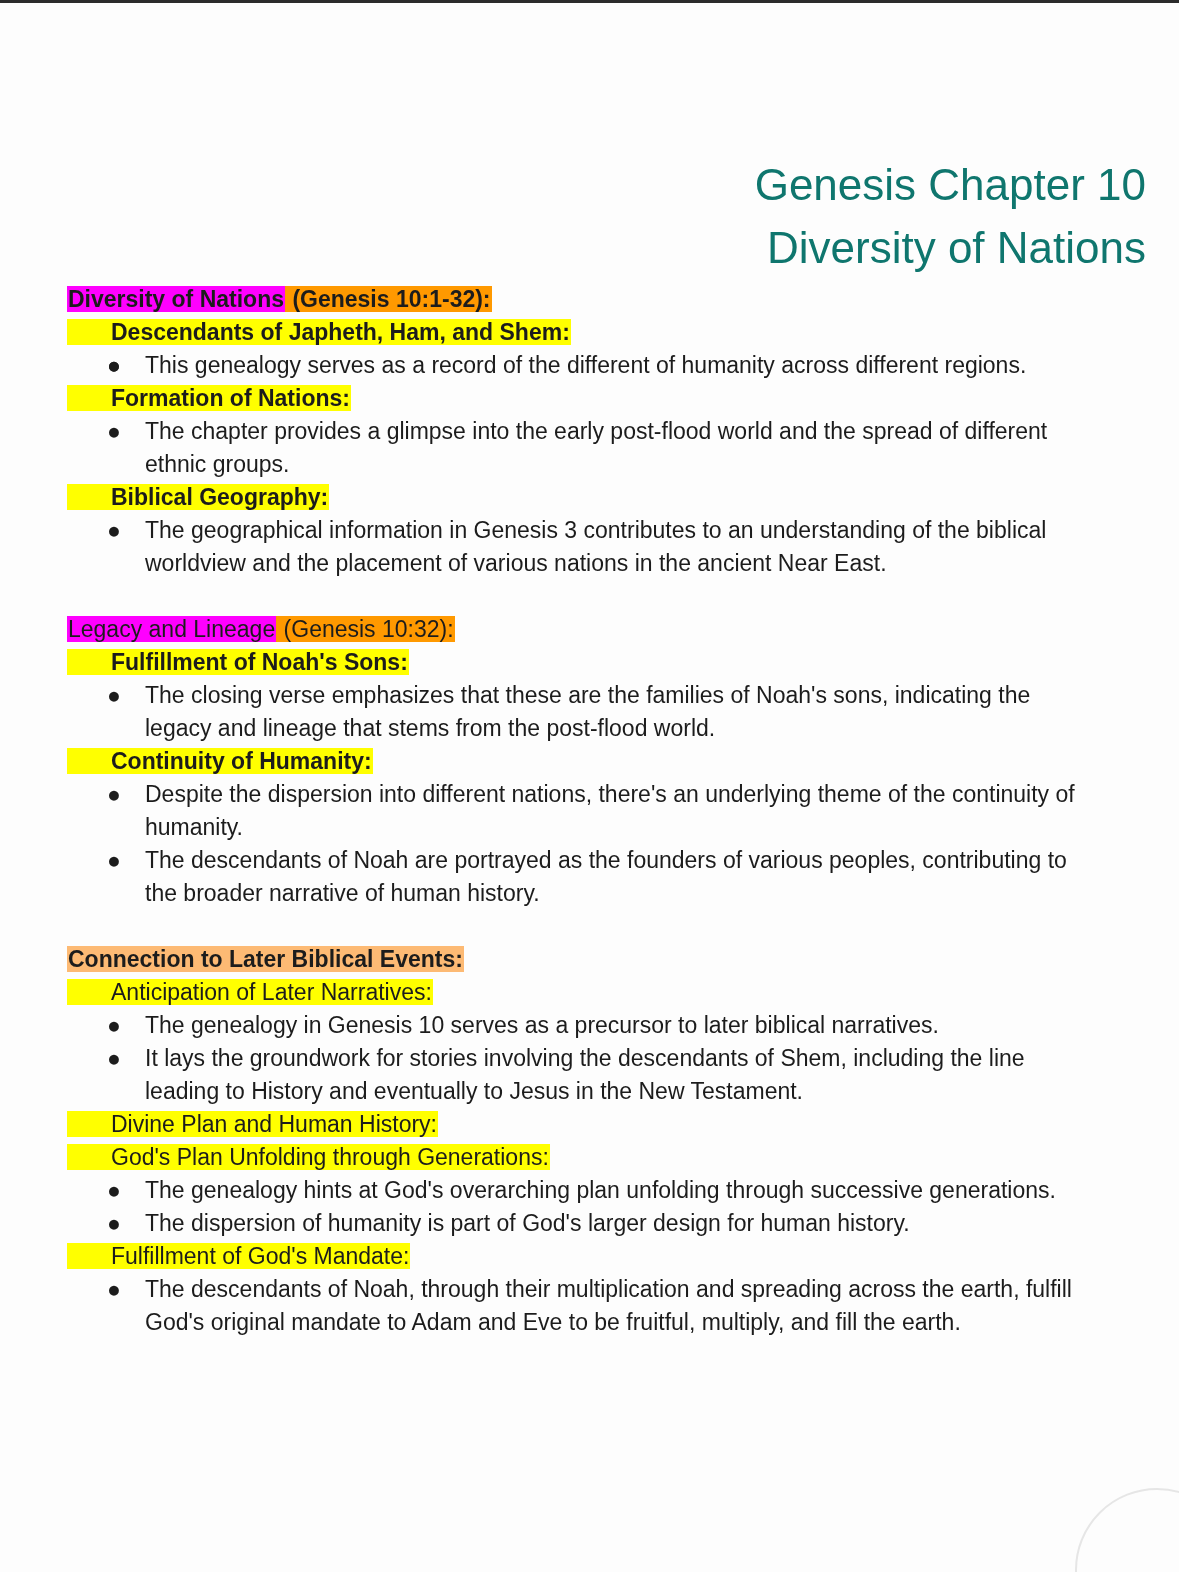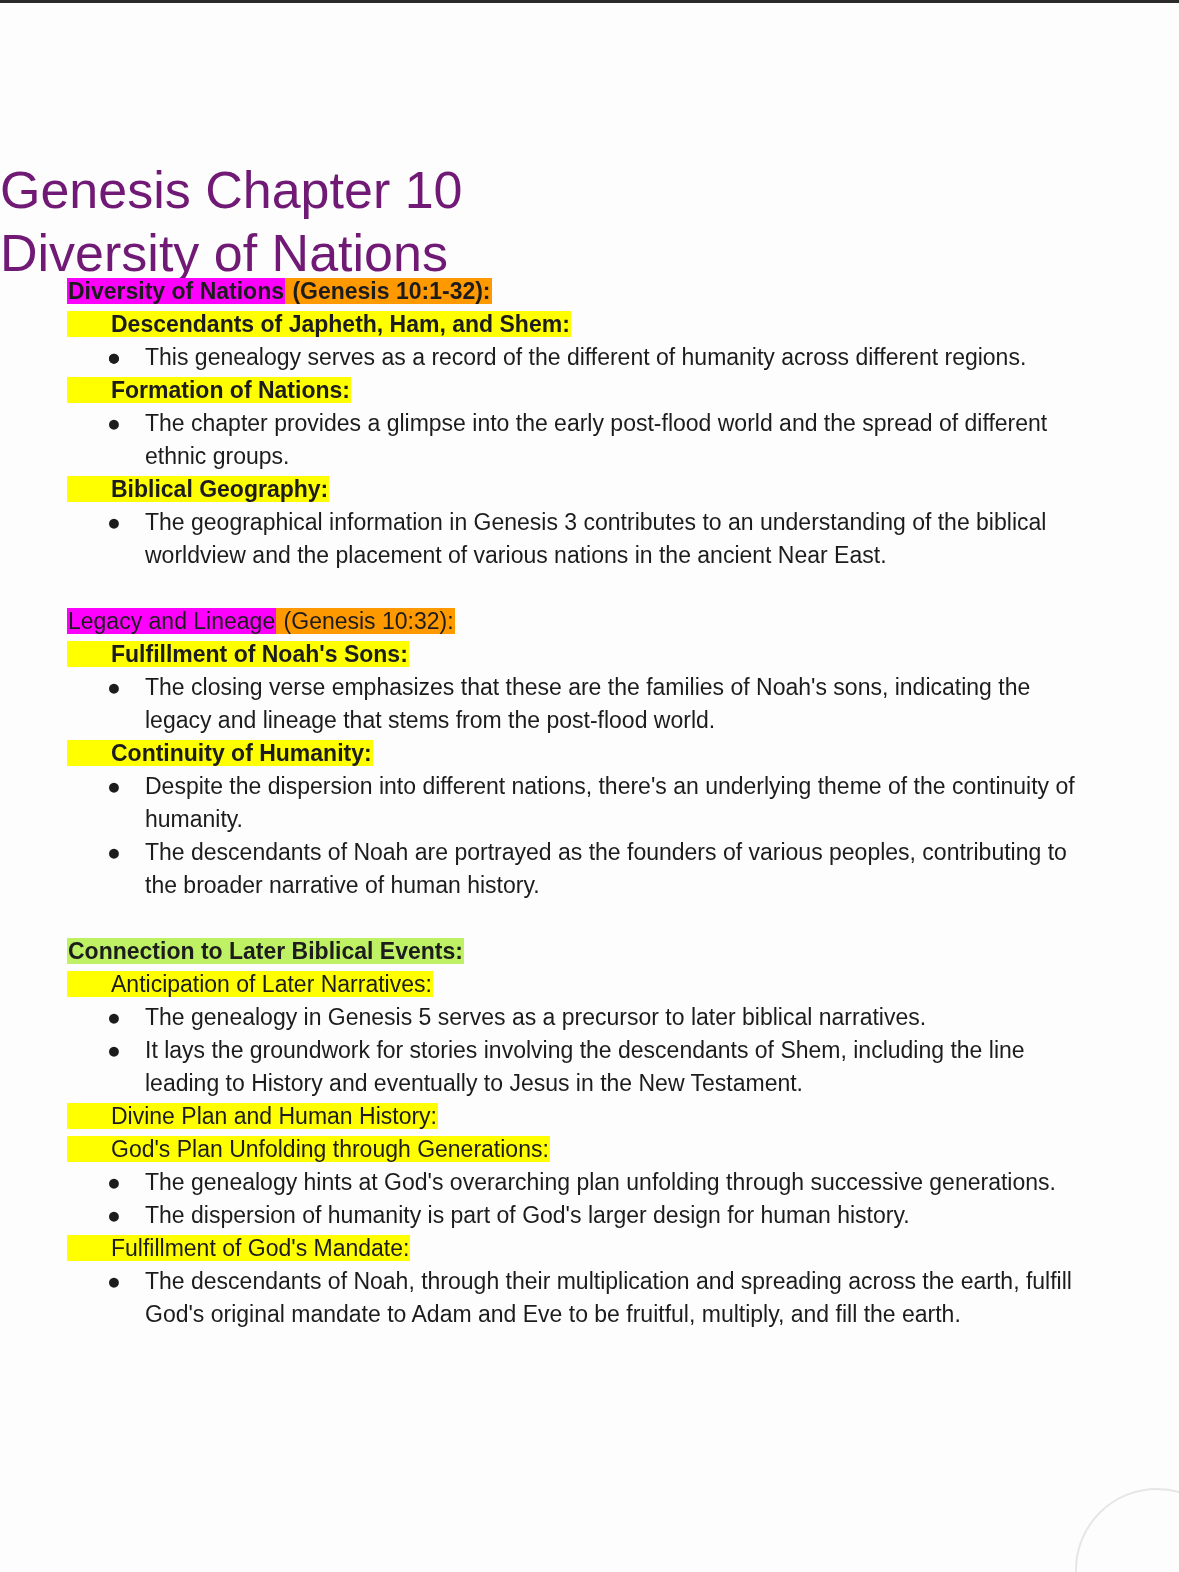--- a/index.html
+++ b/index.html
@@ -1,31 +1,31 @@
 <!DOCTYPE html>
 <html><head>
 <meta charset="utf-8">
 <style>
   html, body { margin:0; padding:0; }
   body {
     width:1179px; height:1572px; background:#fdfdfd; position:relative; overflow:hidden;
     font-family:"Liberation Sans", "DejaVu Sans", sans-serif; color:#1c1c1c;
   }
   .topbar { position:absolute; left:0; top:0; width:1179px; height:3px; background:#2b2b2b; }
-  .title { position:absolute; left:0; width:1146px; text-align:left; font-size:52px; color:#701a75; }
+  .title { position:absolute; left:0; width:1146px; text-align:right; font-size:44px; color:#0f766e; }
   .t1 { top:160px; }
   .t2 { top:223px; }
-  .content { position:absolute; left:67px; top:275px; width:1060px; }
+  .content { position:absolute; left:67px; top:283px; width:1060px; }
   .line { font-size:23px; line-height:33px; height:33px; white-space:nowrap; }
   .hl { padding:0 1px; }
   .bold { font-weight:bold; }
   .mag { background:#ff00ff; }
   .org { background:#ff9900; }
   .yel { background:#ffff00;padding-left:44px; }
-  .cyan { background:#bef264; }
+  .cyan { background:#fdba74; }
   .bullet { position:relative; padding-left:78px; font-size:23px; line-height:33px; white-space:normal; width:940px; }
   .bullet .dot { position:absolute; left:40px; top:0; }
   .gap { height:33px; }
   .corner { position:absolute; right:-60px; bottom:-80px; width:160px; height:160px; border-radius:50%; border:2px solid #e6e6e6; }
 </style>
 </head>
 <body>
 
 <div class="topbar"></div>
 <div class="title t1">Genesis Chapter 10</div>
@@ -46,21 +46,21 @@
   <div class="line"><span class="hl mag">Legacy and Lineage</span><span class="hl org"> (Genesis 10:32):</span></div>
   <div class="line"><span class="hl yel bold">Fulfillment of Noah's Sons:</span></div>
   <div class="bullet"><span class="dot">●</span><span>The closing verse emphasizes that these are the families of Noah's sons, indicating the legacy and lineage that stems from the post-flood world.</span></div>
   <div class="line"><span class="hl yel bold">Continuity of Humanity:</span></div>
   <div class="bullet"><span class="dot">●</span><span>Despite the dispersion into different nations, there's an underlying theme of the continuity of humanity.</span></div>
   <div class="bullet"><span class="dot">●</span><span>The descendants of Noah are portrayed as the founders of various peoples, contributing to the broader narrative of human history.</span></div>
   <div class="gap"></div>
 
   <div class="line bold"><span class="hl cyan">Connection to Later Biblical Events:</span></div>
   <div class="line"><span class="hl yel">Anticipation of Later Narratives:</span></div>
-  <div class="bullet"><span class="dot">●</span><span>The genealogy in Genesis 5 serves as a precursor to later biblical narratives.</span></div>
+  <div class="bullet"><span class="dot">●</span><span>The genealogy in Genesis 10 serves as a precursor to later biblical narratives.</span></div>
   <div class="bullet"><span class="dot">●</span><span>It lays the groundwork for stories involving the descendants of Shem, including the line leading to History and eventually to Jesus in the New Testament.</span></div>
   <div class="line"><span class="hl yel">Divine Plan and Human History:</span></div>
   <div class="line"><span class="hl yel">God's Plan Unfolding through Generations:</span></div>
   <div class="bullet"><span class="dot">●</span><span>The genealogy hints at God's overarching plan unfolding through successive generations.</span></div>
   <div class="bullet"><span class="dot">●</span><span>The dispersion of humanity is part of God's larger design for human history.</span></div>
   <div class="line"><span class="hl yel">Fulfillment of God's Mandate:</span></div>
   <div class="bullet"><span class="dot">●</span><span>The descendants of Noah, through their multiplication and spreading across the earth, fulfill God's original mandate to Adam and Eve to be fruitful, multiply, and fill the earth.</span></div>
 </div>
 
 <div class="corner"></div>

